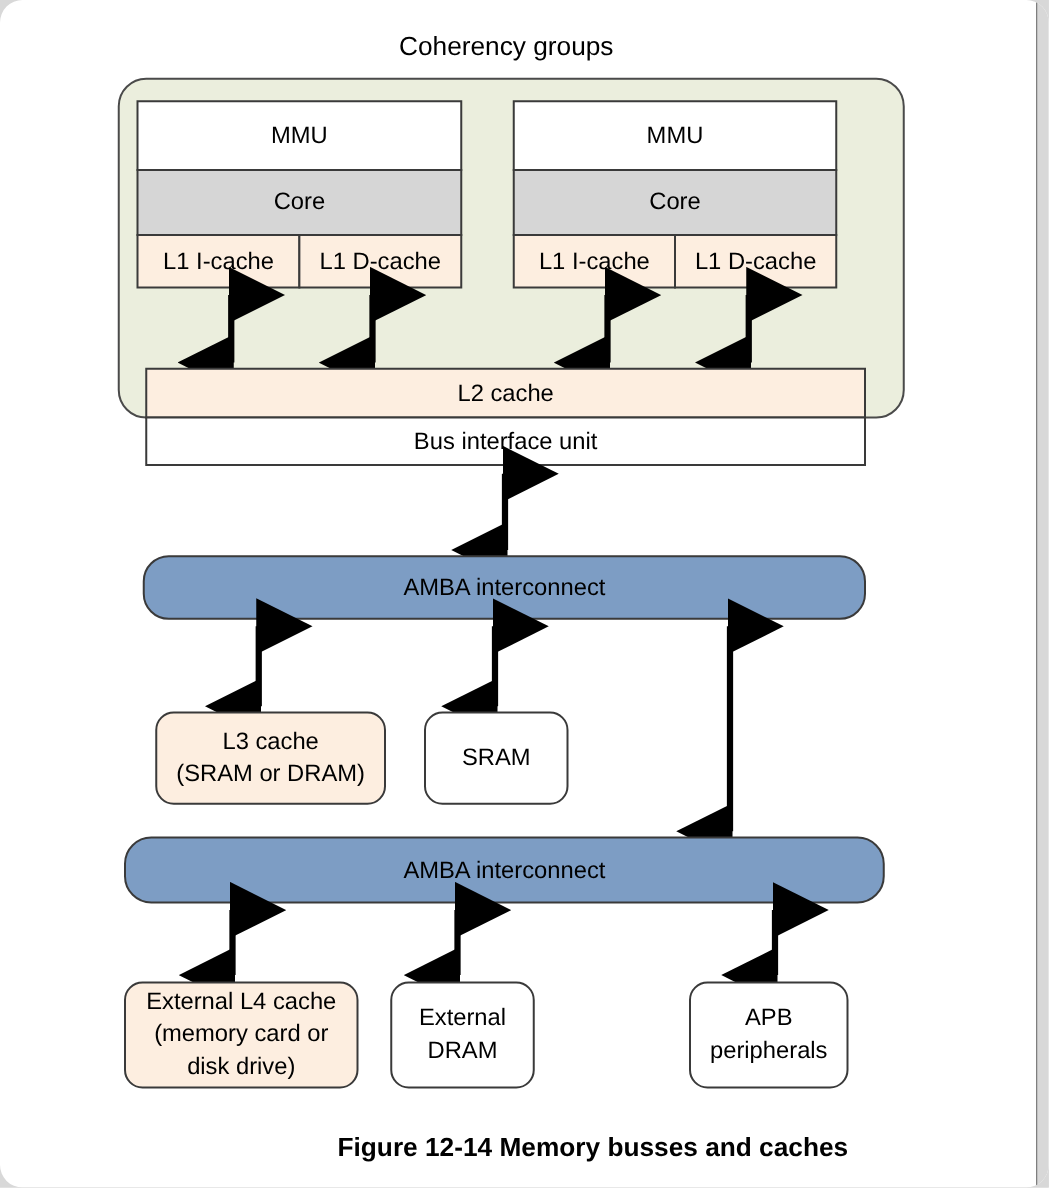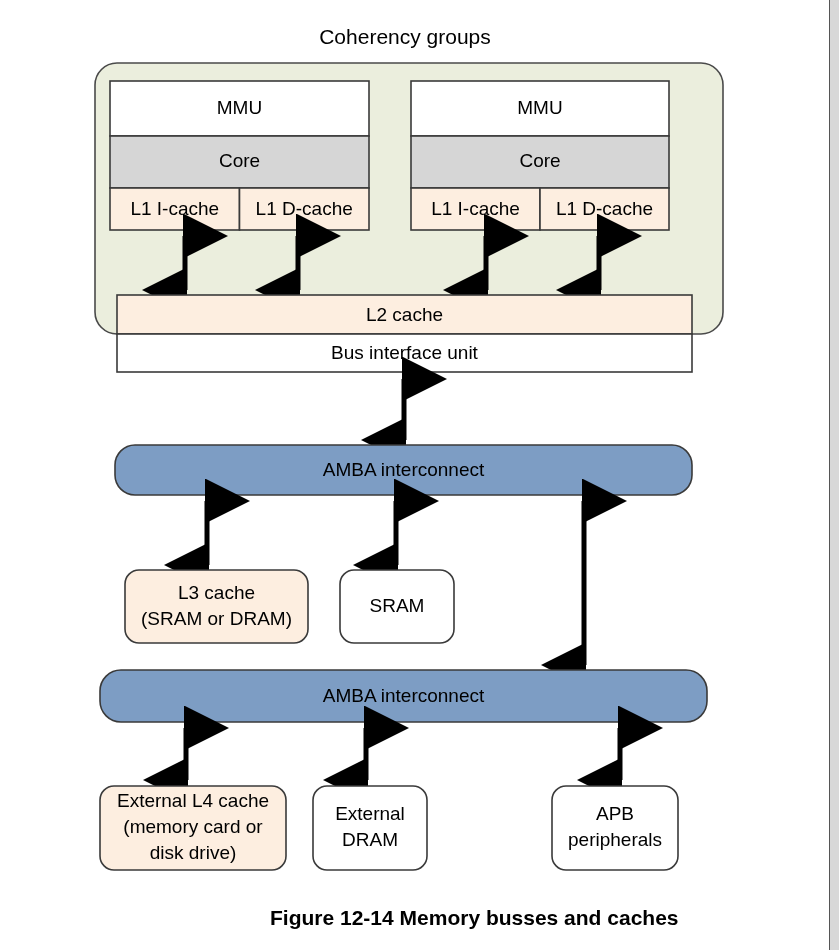--- a/index.html
+++ b/index.html
@@ -10,20 +10,21 @@
   }
   body {
     font-family: "Liberation Sans", sans-serif;
   }
   #page {
     position: relative;
     width: 839px;
     height: 950px;
     background: #ffffff;
     overflow: hidden;
+    border-radius: 18px;
   }
   
   #page-edge-rule {
     position: absolute;
     top: 0;
     left: 829px;
     width: 1px;
     height: 950px;
     background: #555555;
   }

